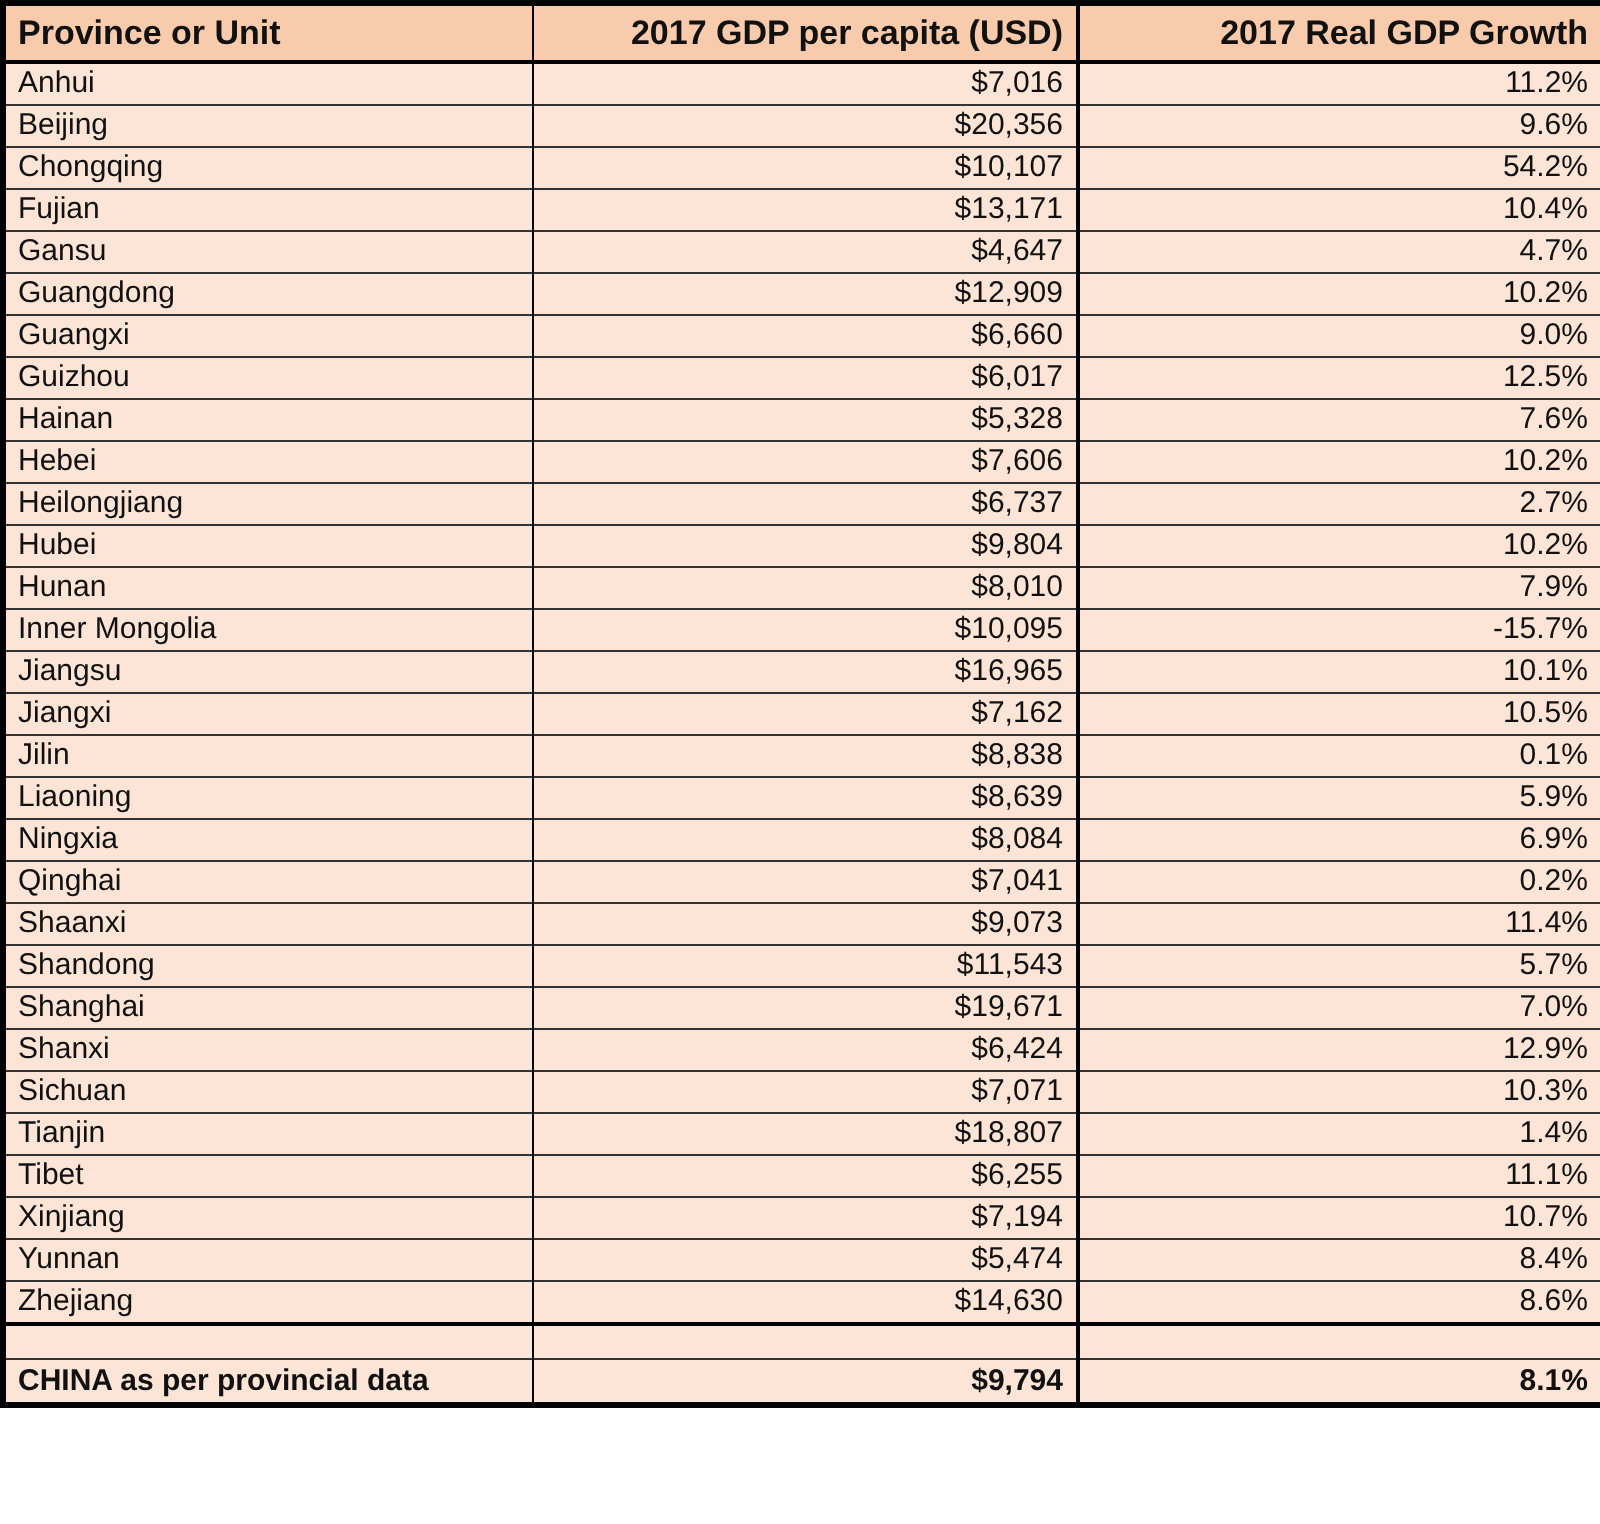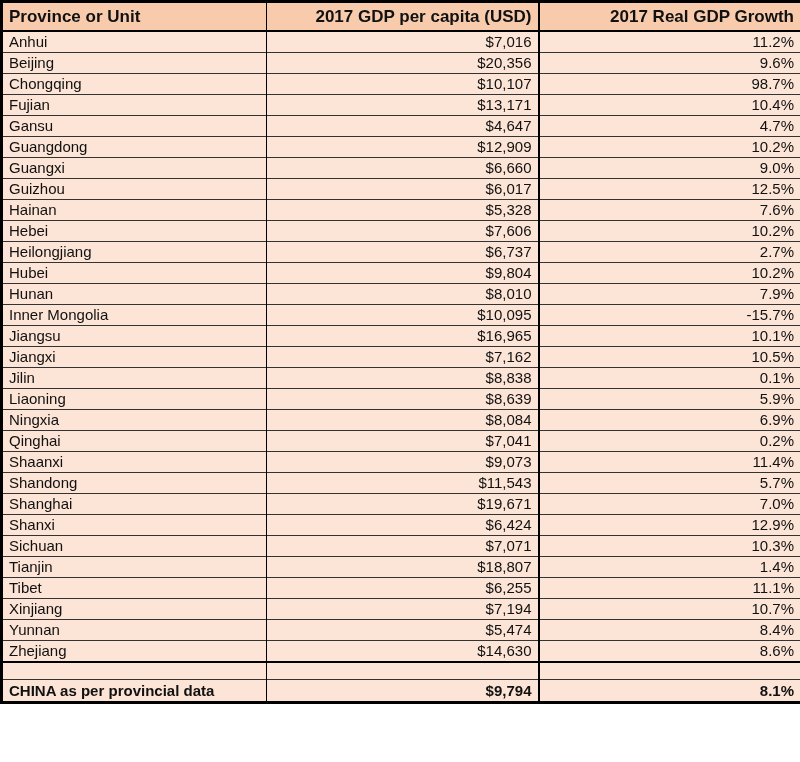--- a/index.html
+++ b/index.html
@@ -99,21 +99,21 @@
         <td>11.2%</td>
       </tr>
       <tr>
         <td>Beijing</td>
         <td>$20,356</td>
         <td>9.6%</td>
       </tr>
       <tr>
         <td>Chongqing</td>
         <td>$10,107</td>
-        <td>98.7%</td>
+        <td>54.2%</td>
       </tr>
       <tr>
         <td>Fujian</td>
         <td>$13,171</td>
         <td>10.4%</td>
       </tr>
       <tr>
         <td>Gansu</td>
         <td>$4,647</td>
         <td>4.7%</td>

